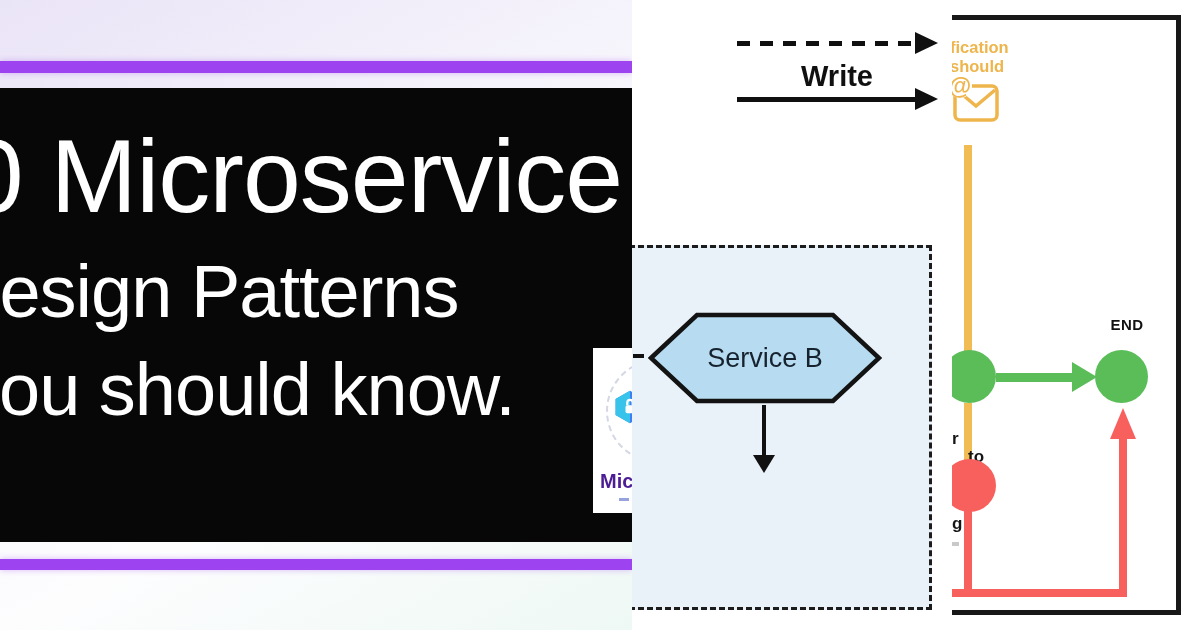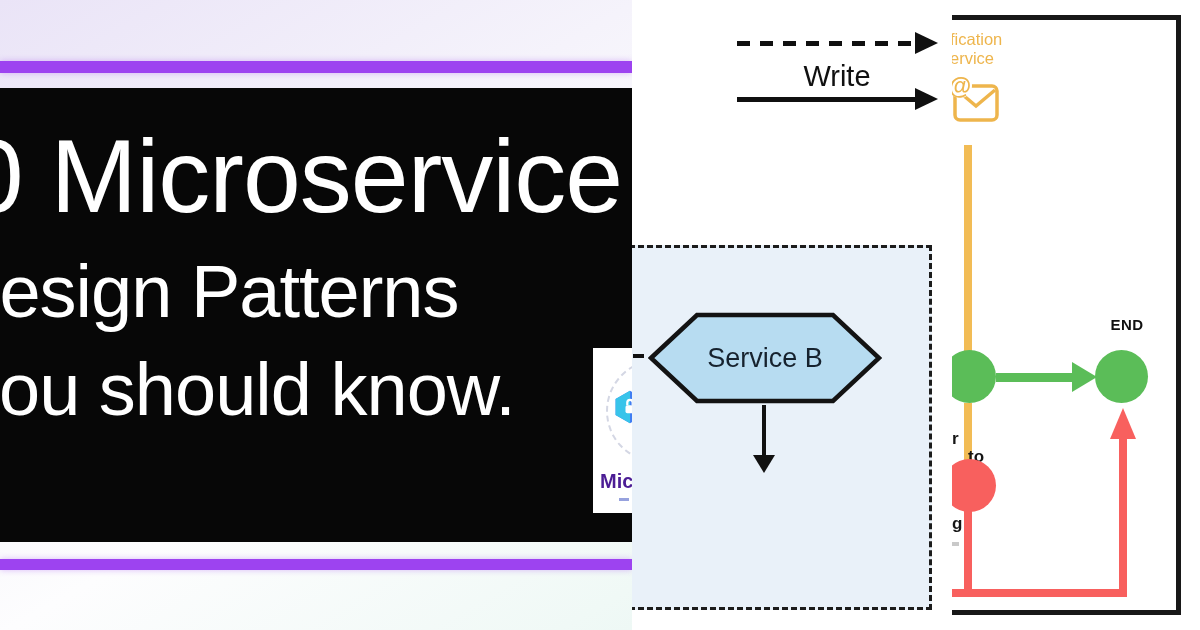--- a/index.html
+++ b/index.html
@@ -28,21 +28,21 @@
   .brand-name{ position:absolute; left:7px; top:122px; font-size:20px; font-weight:bold;
     color:#4c1d95; white-space:nowrap; }
   .brand-frag{ position:absolute; left:26px; top:150px; width:10px; height:3px; background:#97a2de; }
 
   
   .panel{ position:absolute; left:632px; top:0; width:568px; height:630px; background:#ffffff; overflow:hidden; }
   .abs{ position:absolute; }
 
   
   .legend-label{ left:105px; width:200px; text-align:center; font-size:29px; color:#101010; }
-  .read-label{ top:2px; } .write-label{ top:60px; }
+  .read-label{ top:2px; } .write-label{ top:60px;font-weight:bold; }
   .arrow-line{ left:105px; width:180px; height:5px; }
   .dashed-line{ top:41px; background:repeating-linear-gradient(90deg,#101010 0 13px,transparent 13px 23px); }
   .solid-line{ top:97px; background:#101010; }
   .arrow-head-right{ width:0; height:0; border-top:11px solid transparent;
     border-bottom:11px solid transparent; border-left:23px solid #101010; }
   .read-head{ left:283px; top:32px; } .write-head{ left:283px; top:88px; }
   .transaction-box{ left:105px; top:128px; width:203px; height:88px; background:#f8f3da;
     border:2.5px dashed #101010; text-align:center; font-size:27px; line-height:36px;
     color:#101010; padding-top:5px; }
 
@@ -58,21 +58,21 @@
   .v-arrow-head{ left:121px; top:455px; width:0; height:0;
     border-left:11px solid transparent; border-right:11px solid transparent; border-top:18px solid #111; }
   .cyl-wrap{ left:44px; top:470px; width:178px; height:98px; }
   .cyl-label{ top:28px; height:60px; }
 
   
   .frame{ left:320px; top:15px; width:229px; height:600px;
     border-top:5px solid #181818; border-right:5px solid #181818; border-bottom:5px solid #181818; }
   .frame-clip{ left:320px; top:15px; width:229px; height:600px; overflow:hidden; }
 
-  .gold-text{ font-size:16.5px; font-weight:normal; color:#eeb54c; white-space:nowrap; }
+  .gold-text{ font-size:16.5px; font-weight:bold; color:#eeb54c; white-space:nowrap;margin-top:8px; }
   .notif1{ left:-2px; top:15px; } .notif2{ left:-2px; top:34px; }
   .envelope{ left:-6px; top:58px; }
   .lifeline{ left:12px; width:8px; background:#f2bc55; }
   .lifeline-1{ top:130px; height:207px; } .lifeline-2{ top:388px; height:57px; }
 
   .circle{ width:53px; height:53px; border-radius:50%; }
   .green{ background:#5bbd58; } .red{ background:#f8605e; }
   .start-circle{ left:-9px; top:335px; }
   .end-circle{ left:143px; top:335px; }
   .fail-circle{ left:-9px; top:444px; }
@@ -144,21 +144,21 @@
         <polygon points="3,47 49,4 185,4 231,47 185,90 49,90" fill="#b7dcf1" stroke="#131313" stroke-width="4.5"></polygon>
       </svg>
       <div class="node-label">Service B</div>
     </div>
     <div class="abs v-arrow-line"></div>
     <div class="abs v-arrow-head"></div>
 
     <div class="abs frame"></div>
     <div class="abs frame-clip">
       <div class="abs gold-text notif1">fication</div>
-      <div class="abs gold-text notif2">ervice</div>
+      <div class="abs gold-text notif2">should</div>
       <span class="abs envelope">
         <svg width="56" height="52" viewBox="0 0 56 52">
           <rect x="9" y="13" width="42" height="34" rx="5" fill="none" stroke="#eeb54c" stroke-width="3.5"></rect>
           <polyline points="11,17 30,33 49,17" fill="none" stroke="#eeb54c" stroke-width="3.5"></polyline>
           <circle cx="14" cy="13" r="12" fill="#ffffff"></circle>
           <text x="14" y="21" font-size="23" font-weight="bold" fill="#eeb54c" text-anchor="middle" font-family="Liberation Sans, sans-serif">@</text>
         </svg>
       </span>
       <div class="abs lifeline lifeline-1"></div>
       <div class="abs lifeline lifeline-2"></div>

